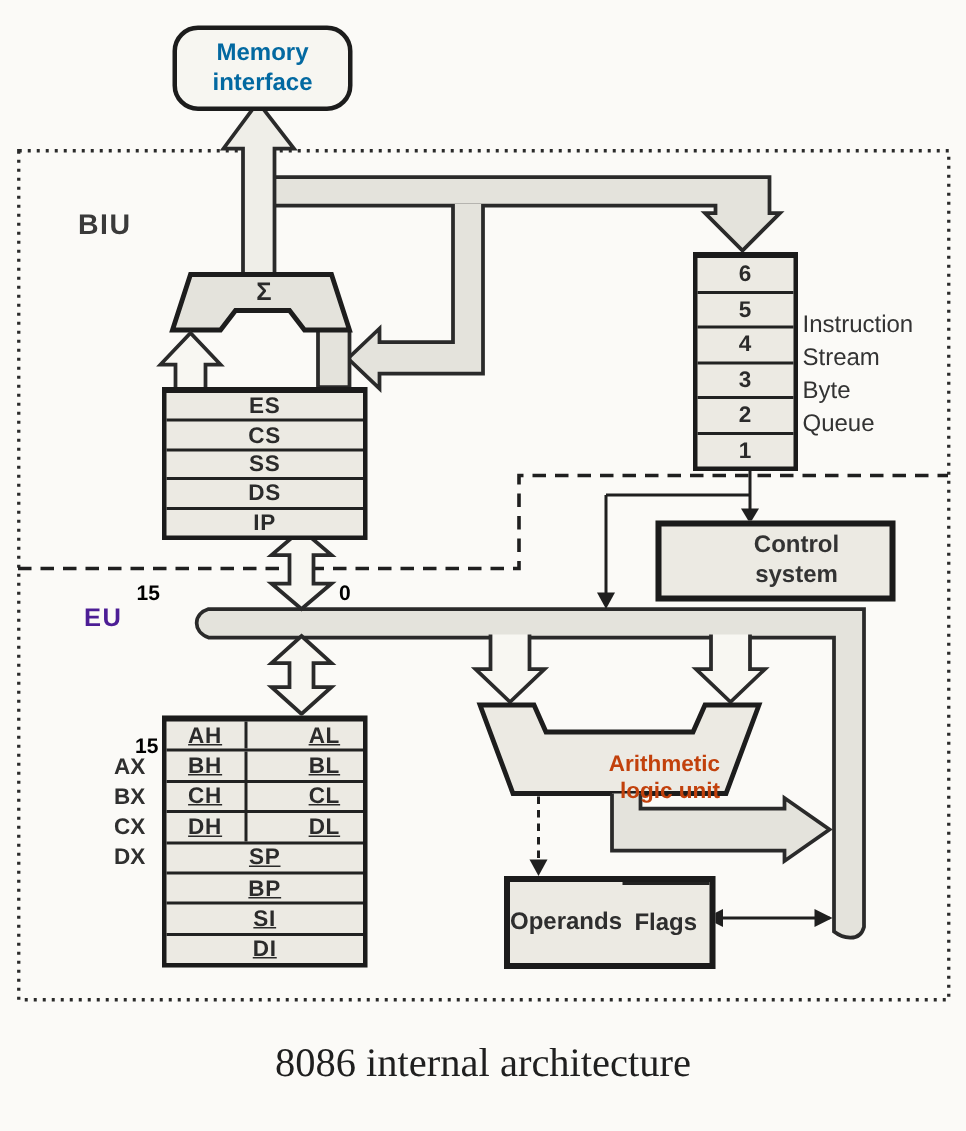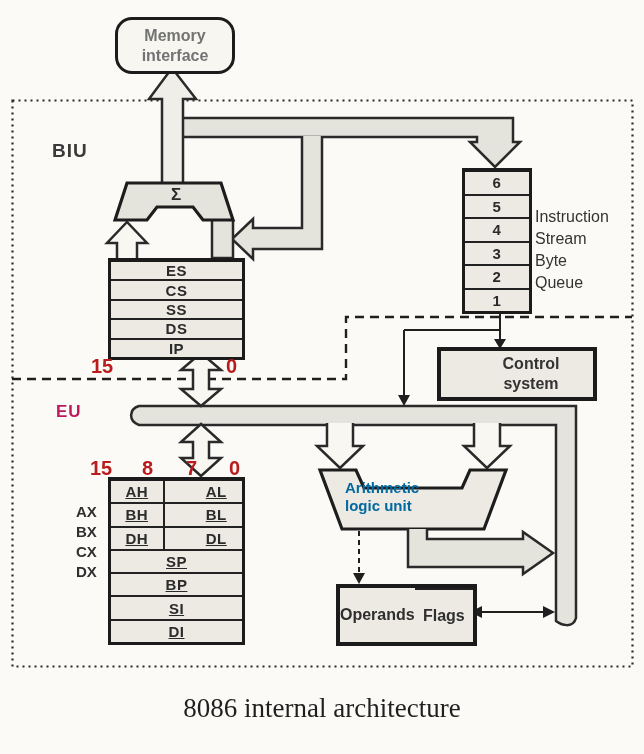--- a/index.html
+++ b/index.html
@@ -17,53 +17,53 @@
     overflow:hidden;
   }
   .abs{position:absolute;}
   svg.layer{position:absolute;left:0;top:0;width:644px;height:754px;}
 
   .label{white-space:pre-line;line-height:1.2;}
   .mem-box{
     left:115px;top:17px;width:114px;height:51px;
     border:3.5px solid #1c1c1c;border-radius:17px;background:#f7f6f1;
     display:flex;align-items:center;justify-content:center;text-align:center;
-    font-size:16px;font-weight:600;color:#737373;
+    font-size:16px;font-weight:600;color:#0369a1;
   }
   .biu-label{left:52px;top:140px;font-size:19px;font-weight:700;letter-spacing:1px;color:#3a3a3a;}
-  .eu-label{left:56px;top:402px;font-size:17px;font-weight:700;letter-spacing:1px;color:#be185d;}
+  .eu-label{left:56px;top:402px;font-size:17px;font-weight:700;letter-spacing:1px;color:#4c1d95;}
   .sigma{left:158px;top:185px;width:36px;text-align:center;font-size:17px;font-weight:600;}
 
   .stack{
     background:var(--box);border:3px solid #1b1b1b;border-top-width:4px;
     display:flex;flex-direction:column;
   }
   .stack .row{
     flex:1;display:flex;align-items:center;justify-content:center;
     font-size:15px;font-weight:600;letter-spacing:0.5px;color:#2b2b2b;
   }
   .stack .row + .row{border-top:2px solid #222;}
   .seg-stack{left:108px;top:258px;width:131px;height:95px;}
   .queue-stack{left:462px;top:168px;width:64px;height:139px;}
   .regfile{left:108px;top:477px;width:131px;height:161px;text-decoration:underline;}
   .regfile .pair{padding:0;}
   .regfile .cell{flex:1;display:flex;align-items:center;justify-content:center;height:100%;}
   .regfile .cell.low{border-left:2px solid #222;padding-left:26px;}
 
-  .bit{font-size:20px;font-weight:600;color:#b91c1c;}
+  .bit{font-size:14px;font-weight:600;color:#000000;margin-top:32px;}
   .regname{font-size:15px;font-weight:700;color:#2f2f2f;width:28px;text-align:left;margin-top:23px;}
 
   .queue-label{left:535px;top:206px;font-size:16px;line-height:22px;color:#333;font-weight:500;}
 
   .control-box{
     left:437px;top:347px;width:124px;height:46px;background:var(--box);
     border:4px solid #1b1b1b;display:flex;align-items:center;justify-content:center;
     text-align:center;font-size:16px;font-weight:600;color:#333;line-height:1.25;padding-left:28px;
   }
-  .alu-label{left:345px;top:479px;width:135px;text-align:left;font-size:15px;font-weight:600;color:#0369a1;line-height:1.2;}
+  .alu-label{left:345px;top:501px;width:135px;text-align:right;font-size:15px;font-weight:600;color:#c2410c;line-height:1.2;}
 
   .opflags{
     left:336px;top:584px;width:133px;height:54px;background:var(--box);
     border:4px solid #1b1b1b;display:flex;
   }
   .opflags .row{flex:1;display:flex;align-items:center;justify-content:center;
     font-size:16px;font-weight:600;color:#2e2e2e;}
   .opflags .row + .row{border-top:2px solid #222;}
 
   .caption{
@@ -165,20 +165,24 @@
   <div class="abs stack regfile">
     <div class="row pair">
       <div class="cell">AH</div>
       <div class="cell low">AL</div>
     </div>
     <div class="row pair">
       <div class="cell">BH</div>
       <div class="cell low">BL</div>
     </div>
     <div class="row pair">
+      <div class="cell">CH</div>
+      <div class="cell low">CL</div>
+    </div>
+    <div class="row pair">
       <div class="cell">DH</div>
       <div class="cell low">DL</div>
     </div>
     <div class="row">SP</div>
     <div class="row">BP</div>
     <div class="row">SI</div>
     <div class="row">DI</div>
   </div>
 
   <div class="abs alu-label label">Arithmetic

